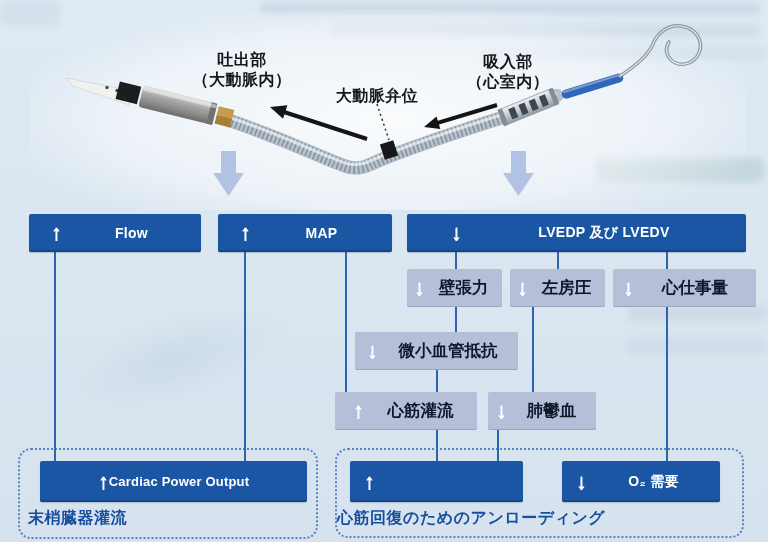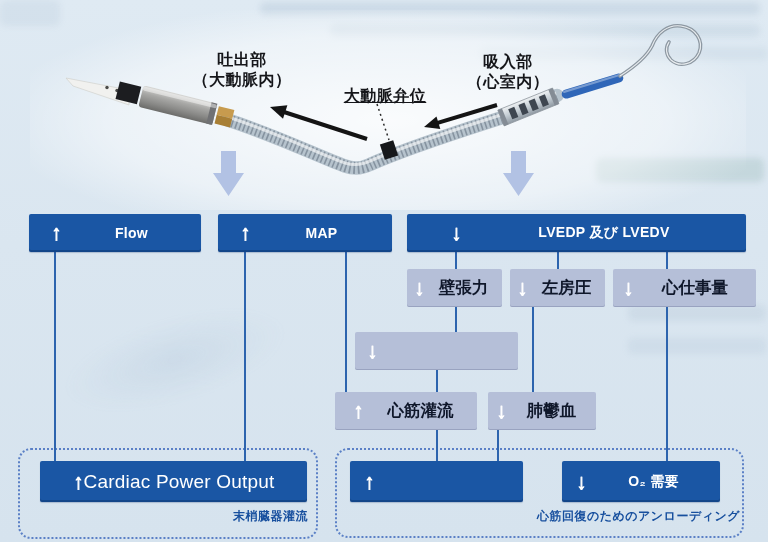--- a/index.html
+++ b/index.html
@@ -20,22 +20,22 @@
   .light{background:#b5bfd8;color:#26262e;box-shadow:inset 0 -1px 0 rgba(90,100,135,.3);}
   .arrow{font-weight:900;font-size:22px;line-height:1;transform:scaleX(.9);
     text-shadow:.6px 0 currentColor,-.6px 0 currentColor;}
   .dark .arrow,.light .arrow{color:#ffffff;}
   .lbl{flex:1;text-align:center;font-weight:bold;}
   .dark .lbl{font-size:17px;letter-spacing:.3px;}
   .light .lbl{font-size:16.5px;color:#0f172a;}
   .bigbox .lbl{font-size:14px;}
   .vline{position:absolute;width:2px;background:#2d64ae;}
   .dotgroup{position:absolute;border:2px dotted #5b80c6;border-radius:13px;}
-  .caption{position:absolute;text-align:right;font-weight:bold;font-size:12px;color:#174f9e;letter-spacing:.5px;}
-  .cpo-lbl{font-weight:normal;font-size:19px;letter-spacing:.2px;}
+  .caption{position:absolute;text-align:left;font-weight:bold;font-size:16px;color:#174f9e;letter-spacing:.5px;}
+  .cpo-lbl{font-weight:bold;font-size:13px;letter-spacing:.2px;}
 </style>
 </head>
 <body>
 
 <div class="page">
 
   <div class="bleed" style="left:260px;top:2px;width:500px;height:13px;background:rgba(116,146,176,.17);"></div>
   <div class="bleed" style="left:330px;top:24px;width:430px;height:13px;background:rgba(116,146,176,.12);"></div>
   <div class="bleed" style="left:480px;top:47px;width:288px;height:13px;background:rgba(120,150,176,.09);"></div>
   <div class="bleed" style="left:0;top:0;width:60px;height:26px;background:rgba(116,146,176,.10);"></div>
@@ -118,21 +118,21 @@
     <line x1="377" y1="104" x2="389" y2="140" stroke="#2a2a2a" stroke-width="1.5" stroke-dasharray="2 3.2"></line>
 
     <polygon points="221,151 236,151 236,173 244,173 228.5,196 213,173 221,173" fill="#b2c2e4"></polygon>
     <polygon points="511,151 526,151 526,173 534,173 518.5,196 503,173 511,173" fill="#b2c2e4"></polygon>
   </svg>
 
   <div class="cath-label" style="left:157px;top:50px;width:170px;">
     <div>吐出部</div>
     <div>（大動脈内）</div>
   </div>
-  <div class="cath-label" style="left:320px;top:86px;width:130px;text-decoration:underline;">
+  <div class="cath-label" style="left:312px;top:86px;width:130px;">
     <div>大動脈弁位</div>
   </div>
   <div class="cath-label" style="left:428px;top:52px;width:160px;">
     <div>吸入部</div>
     <div>（心室内）</div>
   </div>
 
   <div class="dotgroup" style="left:18px;top:448px;width:296px;height:87px;"></div>
   <div class="dotgroup" style="left:335px;top:448px;width:405px;height:86px;"></div>
 
@@ -170,20 +170,21 @@
     <span class="arrow" style="margin-left:7px;">↓</span>
     <span class="lbl">左房圧</span>
   </div>
   <div class="box light" style="left:613px;top:269px;width:143px;">
     <span class="arrow" style="margin-left:10px;">↓</span>
     <span class="lbl">心仕事量</span>
   </div>
 
   <div class="box light" style="left:355px;top:332px;width:163px;">
     <span class="arrow" style="margin-left:12px;">↓</span>
+    <span class="lbl">微小血管抵抗</span>
   </div>
 
   <div class="box light" style="left:335px;top:392px;width:142px;">
     <span class="arrow" style="margin-left:18px;">↑</span>
     <span class="lbl">心筋灌流</span>
   </div>
   <div class="box light" style="left:488px;top:392px;width:108px;">
     <span class="arrow" style="margin-left:8px;">↓</span>
     <span class="lbl">肺鬱血</span>
   </div>

